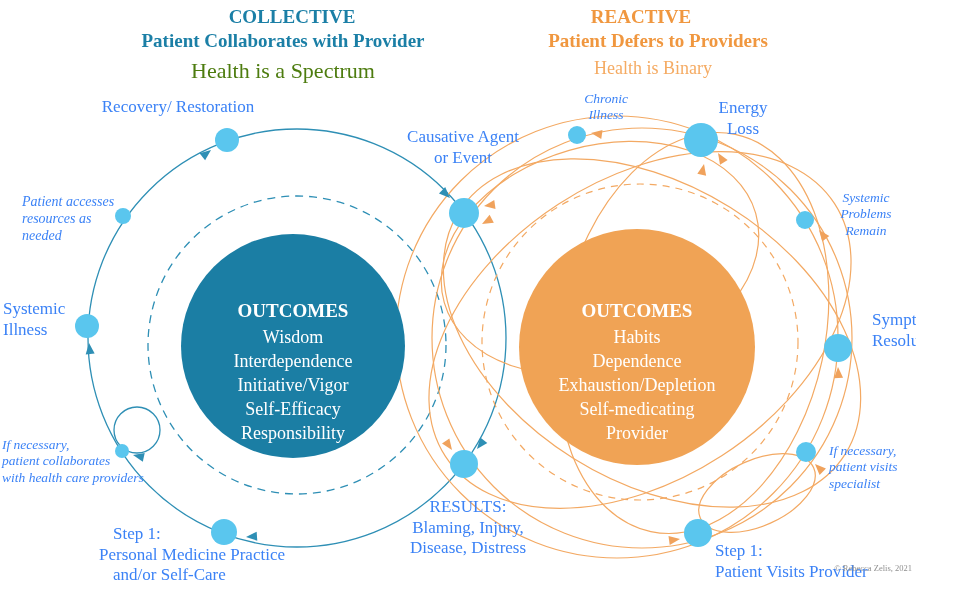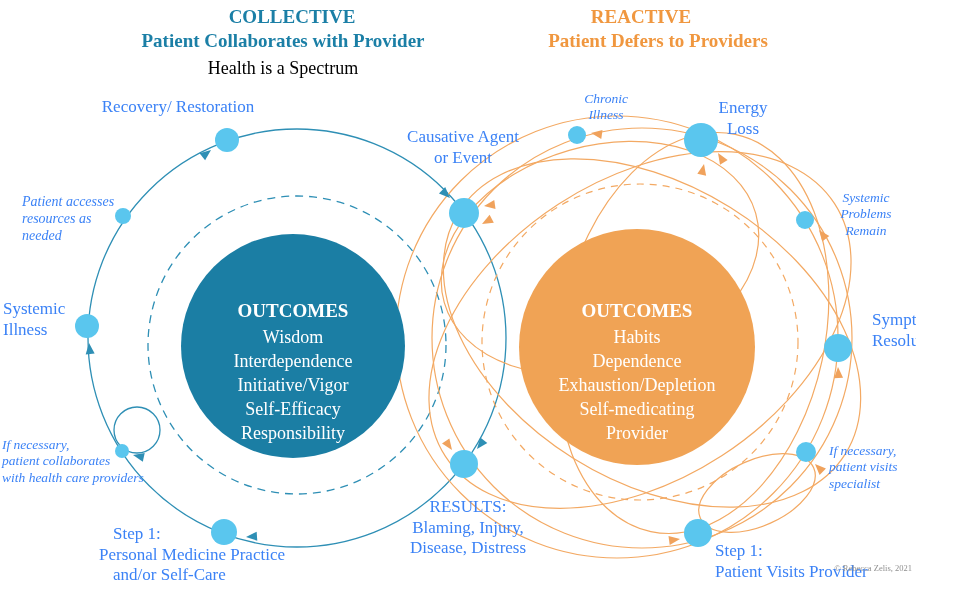--- a/index.html
+++ b/index.html
@@ -8,21 +8,21 @@
     font-family:Liberation Serif, serif;
   }
   #diagram-svg{position:absolute;left:0;top:0;}
   .lbl{position:absolute;color:#3b82f6;line-height:1.22;white-space:nowrap;}
   .ctr{transform:translateX(-50%);text-align:center;}
   .ital{font-style:italic;}
   .sz17{font-size:17px;}
   .sz13{font-size:13.5px;}
   .hdr{position:absolute;transform:translateX(-50%);text-align:center;white-space:nowrap;font-weight:bold;font-size:19px;}
   .teal-hdr{color:#1b7fa6;}
-  .teal-tag{color:#000000;font-weight:normal;font-size:18px;}
+  .teal-tag{color:#4d7c0f;font-weight:normal;font-size:22px;}
   .org-hdr{color:#f0973f;}
   .org-tag{color:#f5ab63;font-weight:normal;font-size:18px;}
   .disc-text{position:absolute;text-align:center;color:#ffffff;margin-top:44px;}
   .disc-title{font-weight:bold;font-size:19px;margin-bottom:3px;}
   .disc-line{font-size:18px;line-height:24px;}
   .credit{position:absolute;right:4px;top:563px;font-size:8.5px;color:#8f8f8f;}
 </style>
 </head>
 <body>
 
@@ -88,20 +88,21 @@
       <circle cx="698" cy="533" r="14"></circle>
     </g>
   </svg>
 
   <div class="hdr teal-hdr" style="left:292px;top:6px;">COLLECTIVE</div>
   <div class="hdr teal-hdr" style="left:283px;top:30px;">Patient Collaborates with Provider</div>
   <div class="hdr teal-tag" style="left:283px;top:58px;">Health is a Spectrum</div>
 
   <div class="hdr org-hdr" style="left:641px;top:6px;">REACTIVE</div>
   <div class="hdr org-hdr" style="left:658px;top:30px;">Patient Defers to Providers</div>
+  <div class="hdr org-tag" style="left:653px;top:58px;">Health is Binary</div>
 
   <div class="disc-text" style="left:183px;top:256px;width:220px;">
     <div class="disc-title">OUTCOMES</div>
     <div class="disc-line">Wisdom</div>
     <div class="disc-line">Interdependence</div>
     <div class="disc-line">Initiative/Vigor</div>
     <div class="disc-line">Self-Efficacy</div>
     <div class="disc-line">Responsibility</div>
   </div>
 

